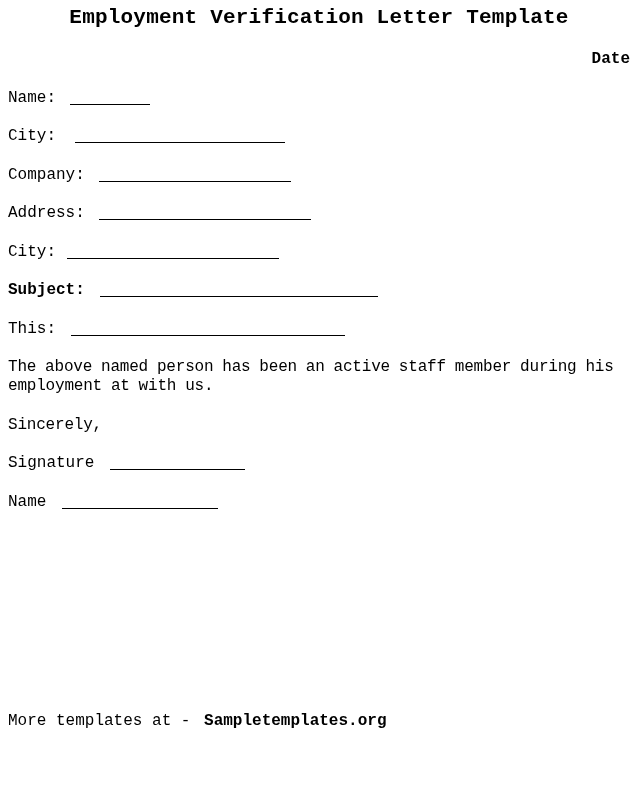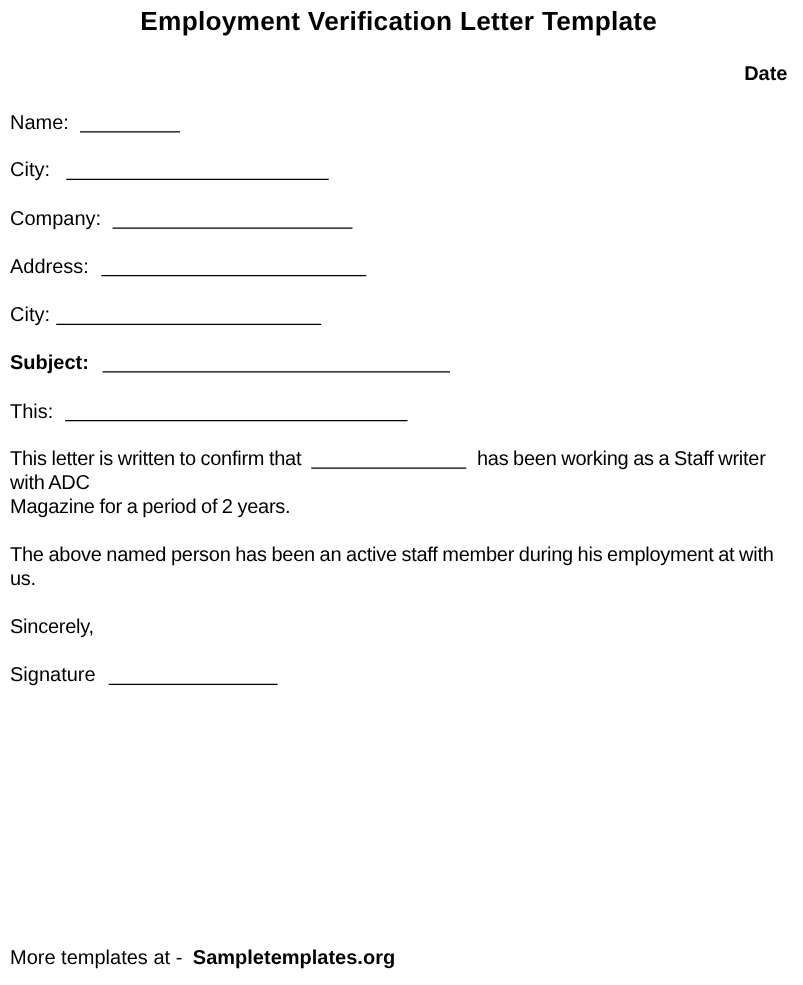--- a/index.html
+++ b/index.html
@@ -2,21 +2,21 @@
 <html><head>
 <meta charset="utf-8">
 <style>
   html, body { margin: 0; padding: 0; background: #ffffff; }
   .page {
     position: relative;
     width: 638px;
     height: 788px;
     background: #ffffff;
     color: #000000;
-    font-family: Liberation Sans, sans-serif;
+    font-family: Liberation Mono, monospace;
     font-size: 16px;
     box-sizing: border-box;
     padding: 6px 8px 0 8px;
     overflow: hidden;
   }
   .title {
     font-size: 21px;
     font-weight: bold;
     text-align: center;
     line-height: 24px;
@@ -38,21 +38,21 @@
   .bold { font-weight: bold; text-align: right; }
   .blank {
     display: inline-block;
     border-bottom: 1px solid #000000;
     height: 12px;
     vertical-align: -3px;
   }
   .footer {
     position: absolute;
     left: 8px;
-    top: 757px;
+    top: 712px;
     font-size: 16px;
     line-height: 19px;
     white-space: nowrap;
   }
   .footer .site { font-weight: bold; margin-left: 4px; }
   .after-blank { margin-left: 5px; }
 </style>
 </head>
 <body>
 
@@ -91,39 +91,36 @@
   <div class="block">
     <span class="bold">Subject:</span>
     <span class="blank" style="width:278px; margin-left:6px;"></span>
   </div>
 
   <div class="block">
     <span>This:</span>
     <span class="blank" style="width:274px; margin-left:5px;"></span>
   </div>
 
-  <p class="para">
-    <span>This letter is written to confirm that</span>
-    <span class="blank" style="width:124px; margin-left:4px;"></span>
-    <span class="after-blank">has been working as a Staff writer with ADC</span>
-    <br>
-    <span>Magazine for a period of 2 years.</span>
-  </p>
 
   <p class="para">The above named person has been an active staff member during his employment at with us.</p>
 
 
 
   <p class="para">Sincerely,</p>
 
   <div class="block">
     <span>Signature</span>
     <span class="blank" style="width:135px; margin-left:6px;"></span>
   </div>
 
 
+  <div class="block">
+    <span>Name</span>
+    <span class="blank" style="width:156px; margin-left:6px;"></span>
+  </div>
 
   <div class="footer">
     <span>More templates at -</span>
     <span class="site">Sampletemplates.org</span>
   </div>
 
 </div>
 
 </body></html>

